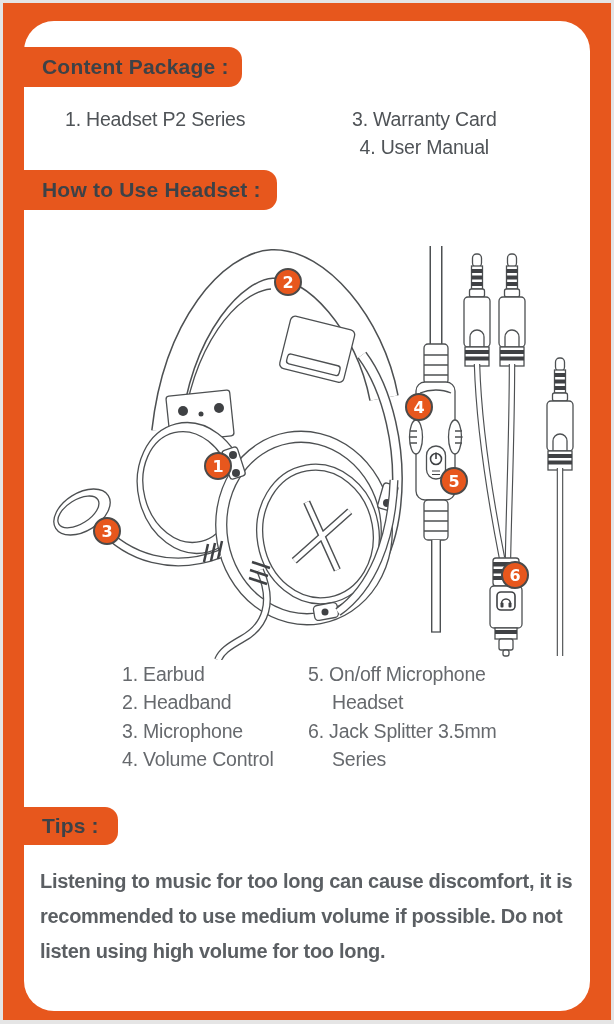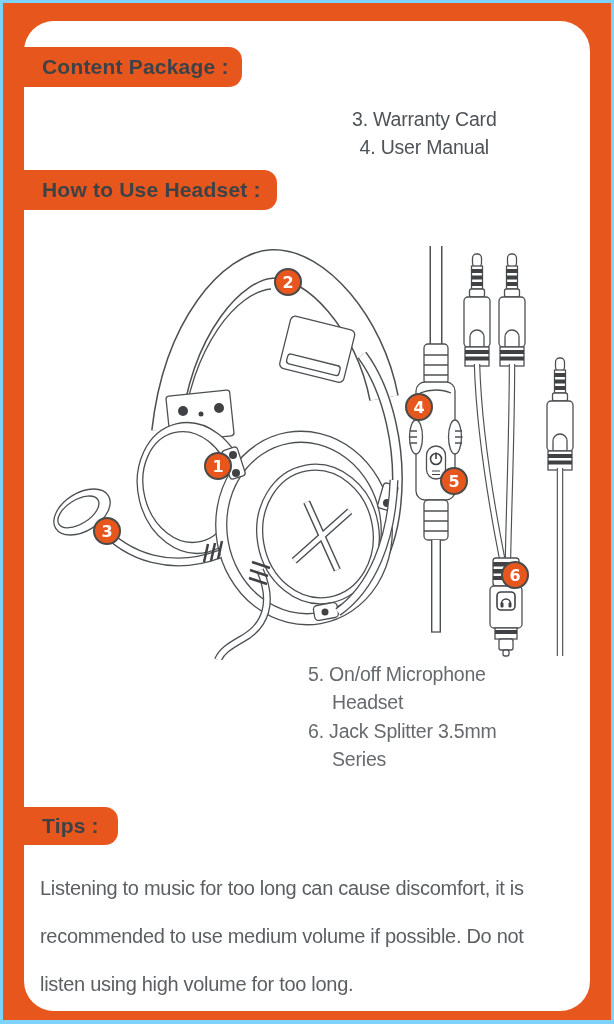--- a/index.html
+++ b/index.html
@@ -1,18 +1,18 @@
 <!DOCTYPE html>
 <html><head>
 <meta charset="utf-8">
 <style>
   html,body{margin:0;padding:0;}
   .page{
     position:relative; width:614px; height:1024px;
-    background:#7dd3fc; overflow:hidden;
+    background:#e5e5e5; overflow:hidden;
     font-family:"Liberation Sans", sans-serif;
   }
   .frame{
     position:absolute; left:3px; top:3px; width:608px; height:1017px;
     background:#E7571D;
   }
   .card{
     position:absolute; left:24px; top:21px; width:566px; height:990px;
     background:#ffffff; border-radius:30px;
   }
@@ -46,42 +46,43 @@
   .parts-col{
     position:absolute; top:660px; color:#66696d; font-size:19.5px;
     line-height:28.3px; white-space:nowrap; letter-spacing:-0.2px;
   }
   .parts-col-1{ left:122px; }
   .parts-col-2{ left:308px; }
   .parts-col .cont{ padding-left:24px; }
 
   .tips-text{
     position:absolute; left:40px; top:864px; width:556px;
-    color:#5b5f63; font-size:20px; line-height:48px;
-    letter-spacing:-0.3px; white-space:pre-line;
+    color:#5b5f63; font-size:20px; line-height:35px;
+    letter-spacing:-0.3px; white-space:pre-line;font-weight:bold;
   }
 
   
   .ln{ stroke:#4d5052; stroke-width:1.3; fill:none; }
   .fw{ fill:#ffffff; stroke:#4d5052; stroke-width:1.3; }
   .dk{ fill:#3f4144; stroke:none; }
   .to{ stroke:#4d5052; fill:none; }
   .ti{ stroke:#ffffff; fill:none; }
 </style>
 </head>
 <body>
 
 <div class="page">
   <div class="frame"></div>
   <div class="card"></div>
 
   <div class="badge badge-1">
     <span>Content Package :</span>
   </div>
   <div class="pkg-col pkg-col-1">
+    <div>1. Headset P2 Series</div>
   </div>
   <div class="pkg-col pkg-col-2">
     <div>3. Warranty Card</div>
     <div>4. User Manual</div>
   </div>
 
   <div class="badge badge-2">
     <span>How to Use Headset :</span>
   </div>
 
@@ -268,20 +269,26 @@
         <span>4</span>
       </div>
     <div class="callout" style="left:420px; top:227px;">
         <span>5</span>
       </div>
     <div class="callout" style="left:481px; top:321px;">
         <span>6</span>
       </div>
   </div>
 
+  <div class="parts-col parts-col-1">
+    <div>1. Earbud</div>
+    <div>2. Headband</div>
+    <div>3. Microphone</div>
+    <div>4. Volume Control</div>
+  </div>
   <div class="parts-col parts-col-2">
     <div>5. On/off Microphone</div>
     <div class="cont">Headset</div>
     <div>6. Jack Splitter 3.5mm</div>
     <div class="cont">Series</div>
   </div>
 
   <div class="badge badge-3">
     <span>Tips :</span>
   </div>

